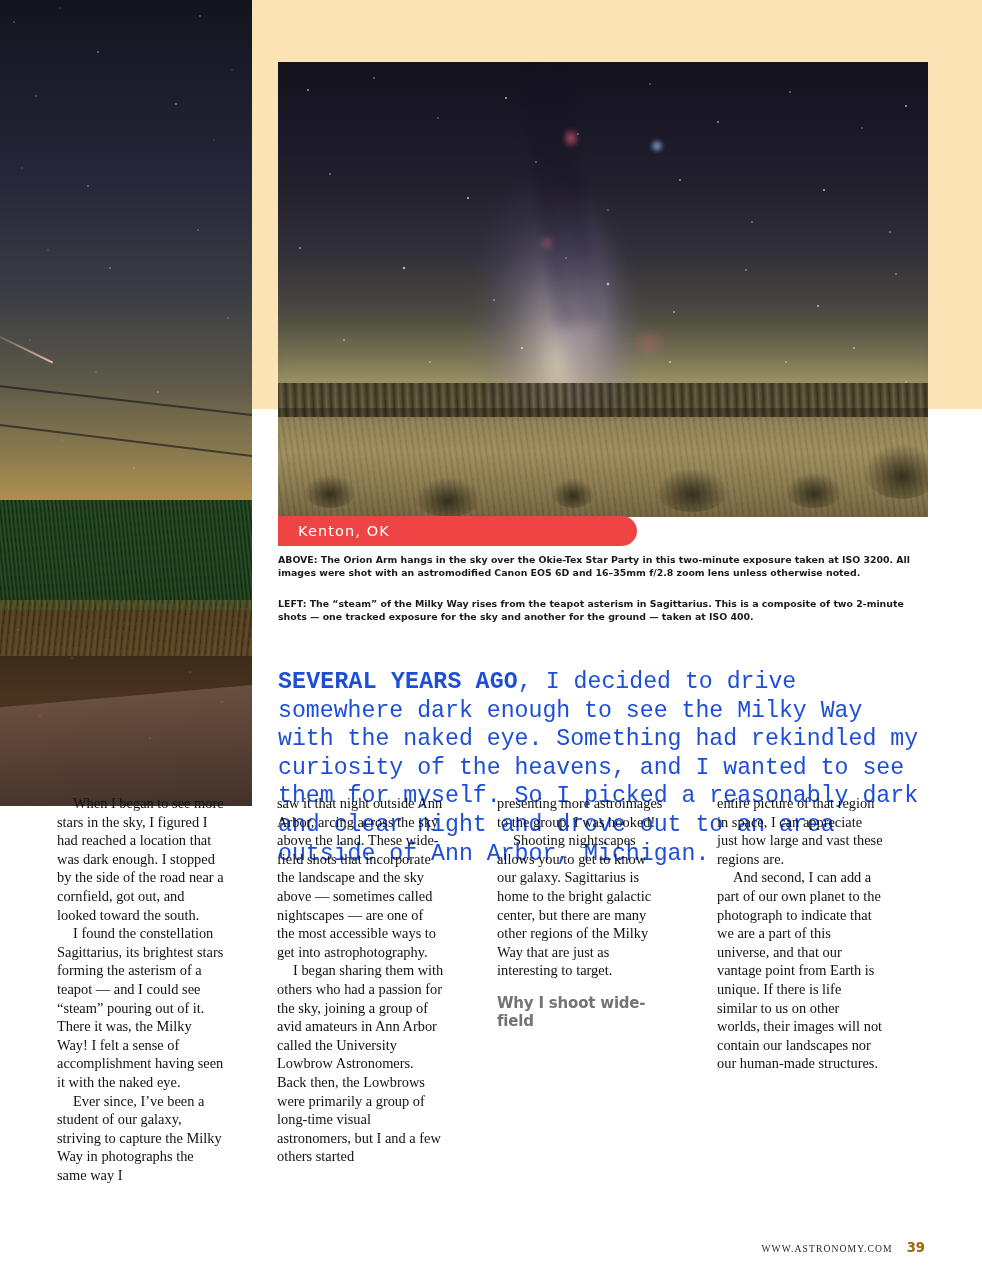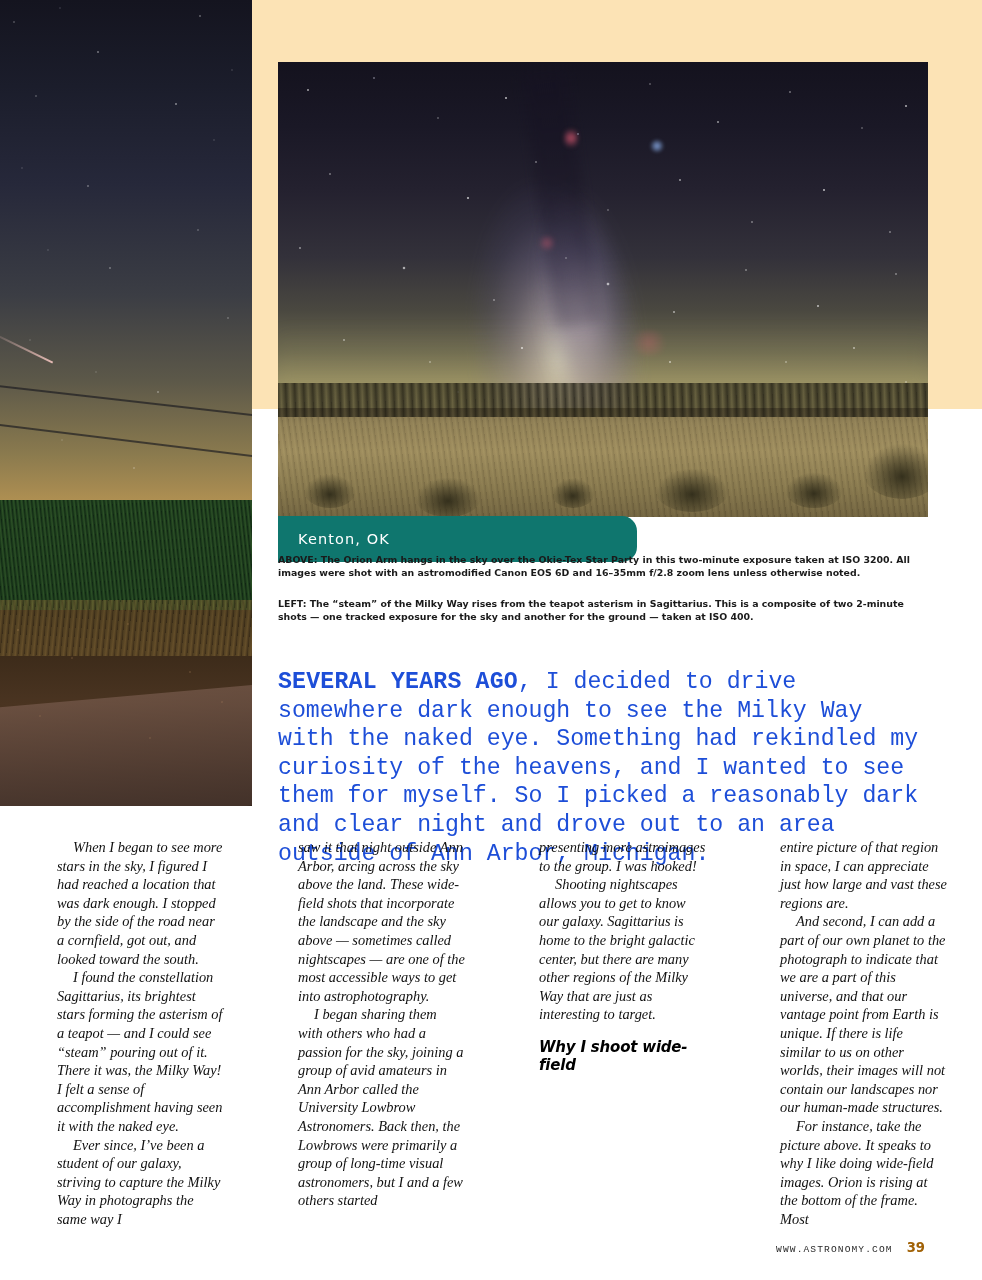--- a/index.html
+++ b/index.html
@@ -268,22 +268,22 @@
   #hero-photo .bush.b6 { left: 90%; width: 78px; height: 56px; bottom: 4%; }
   #hero-photo .grass {
     position: absolute; left:0; bottom:0; width:100%; height: 22%;
     background: repeating-linear-gradient(82deg, rgba(150,132,84,.35) 0px, rgba(190,172,112,.25) 3px, rgba(110,96,60,.35) 6px);
   }
 
   
   #location-badge {
     position: absolute;
     left: 278px; top: 516px;
-    width: 359px; height: 46px;
-    background: #0f766e;
+    width: 359px; height: 30px;
+    background: #ef4444;
     border-radius: 0 15px 15px 0;
     display: flex; align-items: center;
     padding-left: 20px;
     box-sizing: border-box;
   }
   #location-badge span {
     color: #ffffff;
     font-family: "DejaVu Sans", sans-serif;
     font-size: 14.5px;
     letter-spacing: 1.1px;
@@ -315,58 +315,57 @@
     color: #1d4ed8;
   }
   #lede .drop {
     font-weight: bold;
     letter-spacing: .2px;
   }
 
   
   #columns {
     position: absolute;
-    left: 57px; top: 838px;
+    left: 57px; top: 794px;
     width: 868px;
     display: grid;
     grid-template-columns: repeat(4, 167px);
-    column-gap: 74px;
-    font-style: italic;
+    column-gap: 53px;
   }
   .col {
     font-family: "Liberation Serif", serif;
     font-size: 14.4px;
     line-height: 18.6px;
     color: #111111;
     text-align: left;
   }
   .col p { margin: 0; text-indent: 16px; }
   .col p.noindent { text-indent: 0; }
   .col h3 {
     margin: 14px 0 1px 0;
     font-family: "DejaVu Sans", sans-serif;
     font-size: 15px;
     font-weight: bold;
-    color: #000000;
+    color: #737373;
     line-height: 18px;
     letter-spacing: -.2px;
   }
 
   
   #footer {
     position: absolute;
     left: 0; top: 1240px;
     width: 925px;
     display: flex;
     justify-content: flex-end;
     align-items: baseline;
     gap: 14px;
   }
   #footer .site {
-    font-family: Liberation Mono, monospace;
+    font-family: Liberation Serif, serif;
     font-size: 9.6px;
     letter-spacing: 1.1px;
     color: #2a2a2a;
   }
   #footer .pg {
     font-family: "DejaVu Sans", sans-serif;
     font-size: 13.2px;
     font-weight: bold;
     color: #a16207;
   }
@@ -435,21 +434,20 @@
 
   <div class="col">
     <p class="noindent">presenting more astroimages to the group. I was hooked!</p>
     <p>Shooting nightscapes allows you to get to know our galaxy. Sagittarius is home to the bright galactic center, but there are many other regions of the Milky Way that are just as interesting to target.</p>
     <h3>Why I shoot wide-field</h3>
   </div>
 
   <div class="col">
     <p class="noindent">entire picture of that region in space, I can appreciate just how large and vast these regions are.</p>
     <p>And second, I can add a part of our own planet to the photograph to indicate that we are a part of this universe, and that our vantage point from Earth is unique. If there is life similar to us on other worlds, their images will not contain our landscapes nor our human-made structures.</p>
-    <p>For instance, take the picture above. It speaks to why I like doing wide-field images. Orion is rising at the bottom of the frame. Most</p>
   </div>
 
 </div>
 
 <div id="footer">
   <span class="site">WWW.ASTRONOMY.COM</span>
   <span class="pg">39</span>
 </div>
 
 </body></html>

